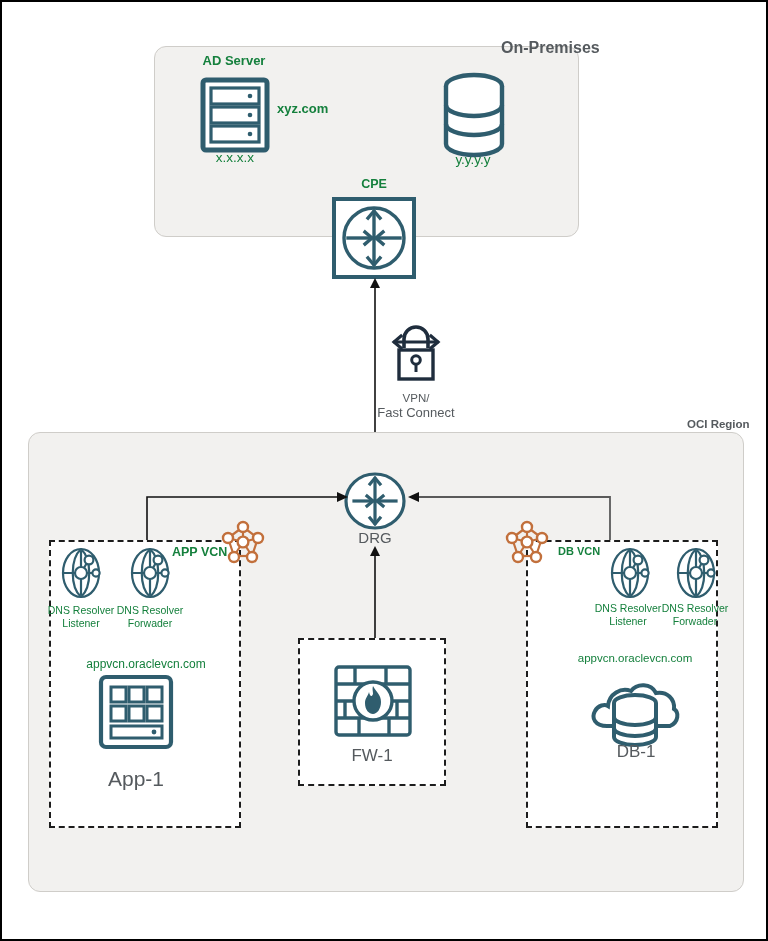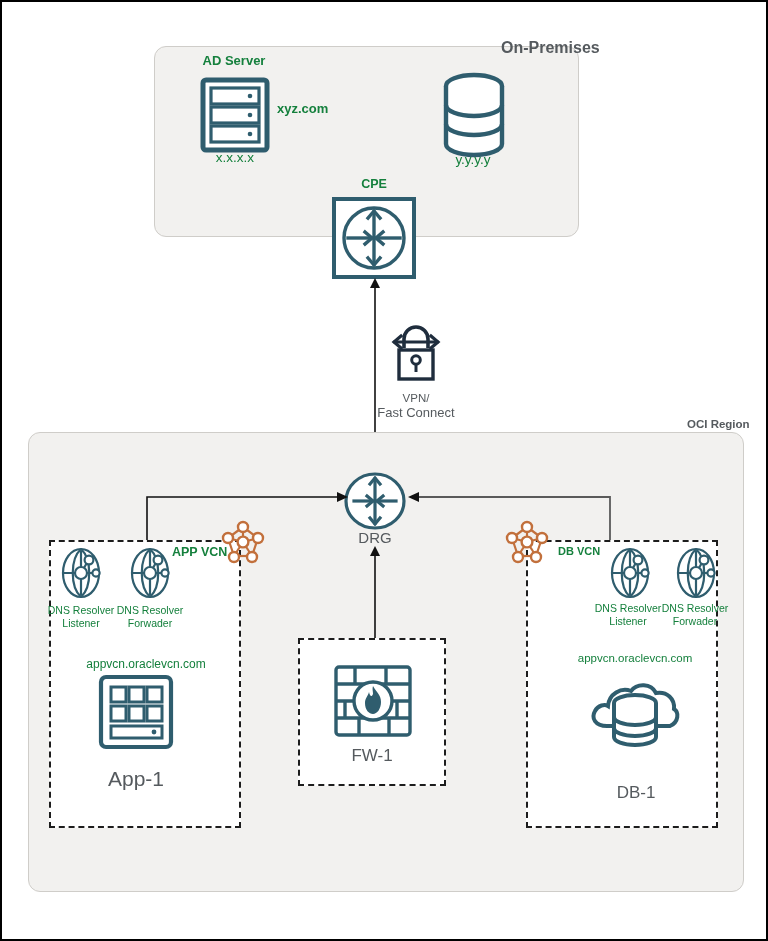--- a/index.html
+++ b/index.html
@@ -310,15 +310,15 @@
     <svg width="96" height="78" viewBox="0 0 96 78">
       <path d="M20 56 C8 56 4 48 8 41 C11 35 18 34 21 36 C22 24 34 17 44 21 C50 13 64 13 69 23 C80 21 88 29 87 39 C92 42 92 52 83 56 Z" fill="#ffffff" stroke="#2f5d6e" stroke-width="4"></path>
       <g fill="#ffffff" stroke="#2f5d6e" stroke-width="4">
         <ellipse cx="48" cy="33" rx="21" ry="8"></ellipse>
         <path d="M27 33 L27 67 A21 8 0 0 0 69 67 L69 33"></path>
         <path d="M27 47 A21 8 0 0 0 69 47" fill="none"></path>
         <path d="M27 58 A21 8 0 0 0 69 58" fill="none"></path>
       </g>
     </svg>
   </div>
-  <div class="lbl ctr gray" style="left:634px;top:740px;font-size:17px;margin-top:41px;">DB-1</div>
+  <div class="lbl ctr gray" style="left:634px;top:740px;font-size:17px;">DB-1</div>
 
 </div>
 
 </body></html>

